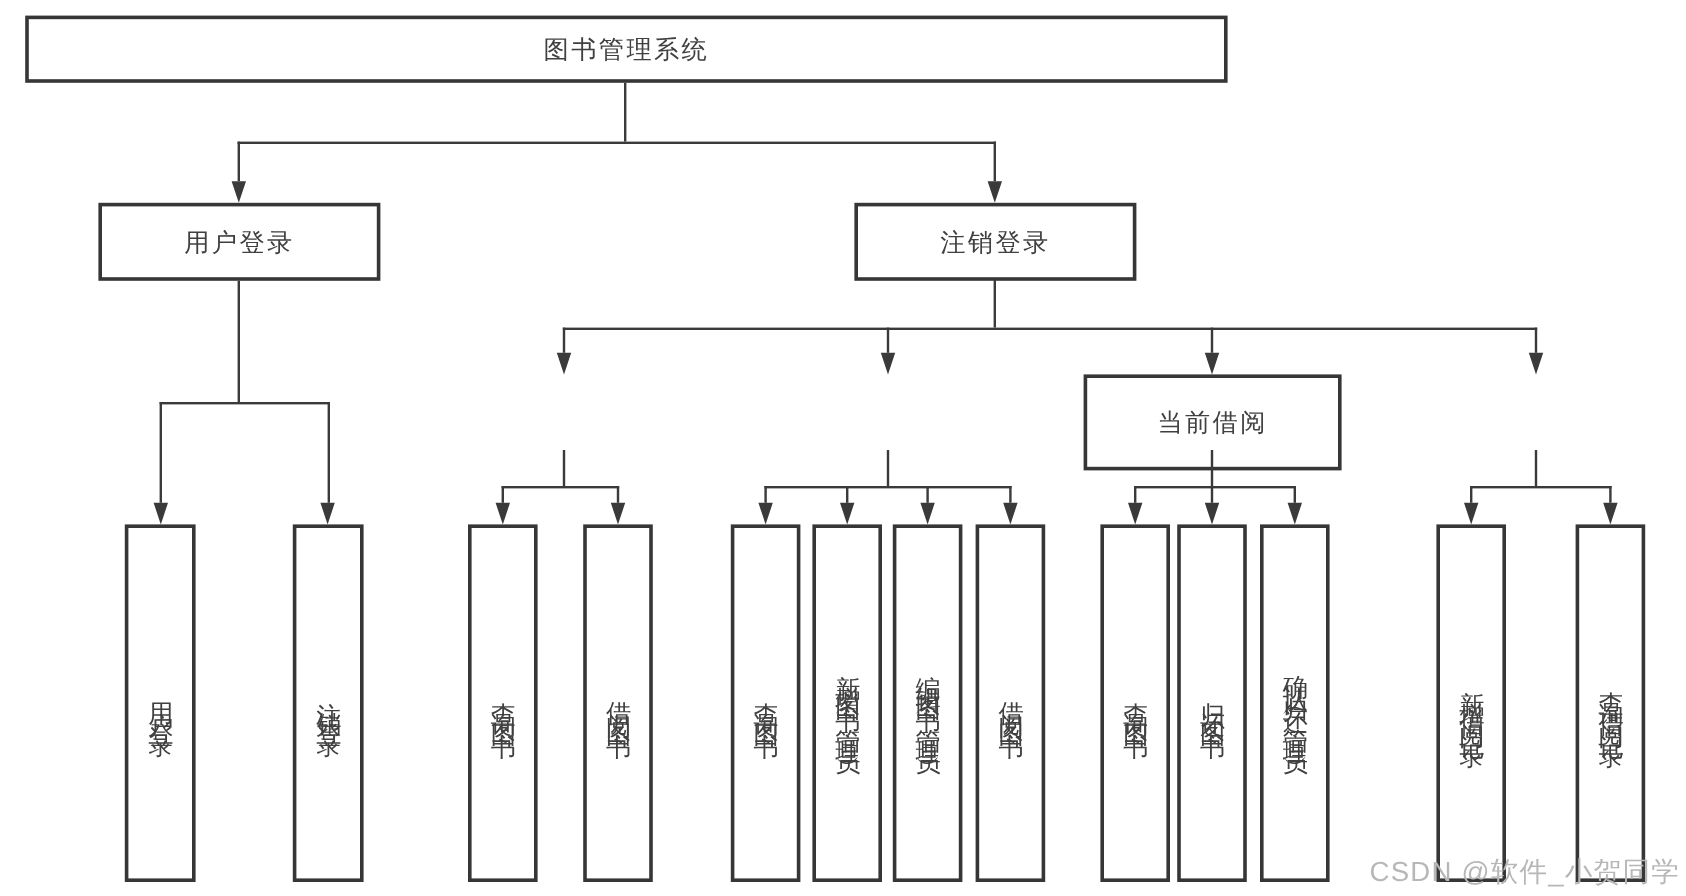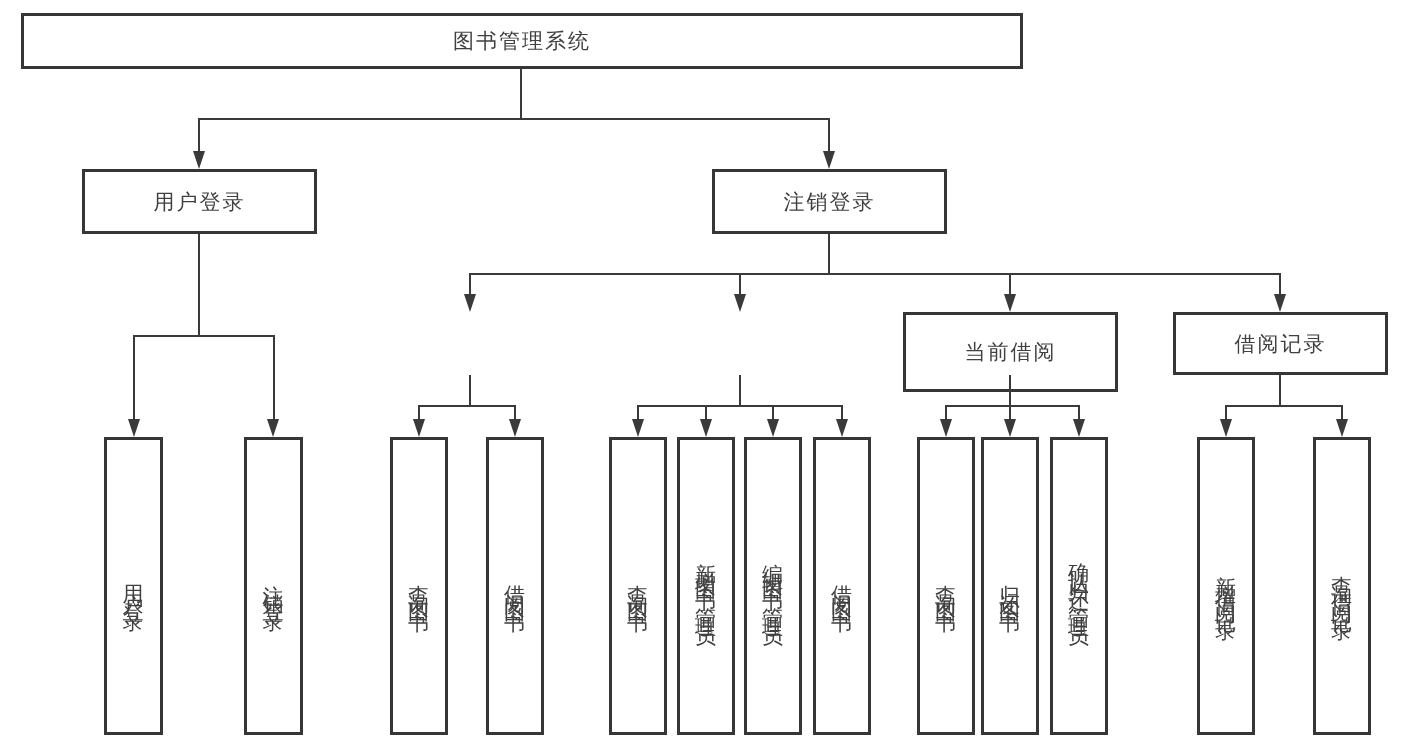--- a/index.html
+++ b/index.html
@@ -82,21 +82,20 @@
   <div class="vline" style="left:469px;top:273px;height:21px;"></div>
   <div class="arrow" style="left:464px;top:294px;"></div>
   <div class="vline" style="left:739px;top:273px;height:21px;"></div>
   <div class="arrow" style="left:734px;top:294px;"></div>
   <div class="vline" style="left:1009px;top:273px;height:21px;"></div>
   <div class="arrow" style="left:1004px;top:294px;"></div>
   <div class="vline" style="left:1279px;top:273px;height:21px;"></div>
   <div class="arrow" style="left:1274px;top:294px;"></div>
 
   <div class="node h-node" style="left:903px;top:312px;width:215px;height:80px;">当前借阅</div>
-  <div class="node h-node" style="left:1173px;top:312px;width:215px;height:63px;">借阅记录</div>
 
   <div class="vline" style="left:469px;top:375px;height:30px;"></div>
   <div class="hline" style="left:418px;top:405px;width:98px;"></div>
   <div class="vline" style="left:418px;top:405px;height:14px;"></div>
   <div class="arrow" style="left:413px;top:419px;"></div>
   <div class="vline" style="left:514px;top:405px;height:14px;"></div>
   <div class="arrow" style="left:509px;top:419px;"></div>
 
   <div class="vline" style="left:739px;top:375px;height:30px;"></div>
   <div class="hline" style="left:637px;top:405px;width:206px;"></div>
@@ -136,14 +135,15 @@
   <div class="node leaf" style="left:744px;top:437px;width:58px;height:298px;">编辑图书（管理员）</div>
   <div class="node leaf" style="left:813px;top:437px;width:58px;height:298px;">借阅图书</div>
 
   <div class="node leaf" style="left:917px;top:437px;width:58px;height:298px;">查询图书</div>
   <div class="node leaf" style="left:981px;top:437px;width:58px;height:298px;">归还图书</div>
   <div class="node leaf" style="left:1050px;top:437px;width:58px;height:298px;">确认归还（管理员）</div>
 
   <div class="node leaf" style="left:1197px;top:437px;width:58px;height:298px;">新增借阅记录</div>
   <div class="node leaf" style="left:1313px;top:437px;width:58px;height:298px;">查询借阅记录</div>
 
+  <div class="watermark">CSDN @软件_小贺同学</div>
 
 </div>
 
 </body></html>

